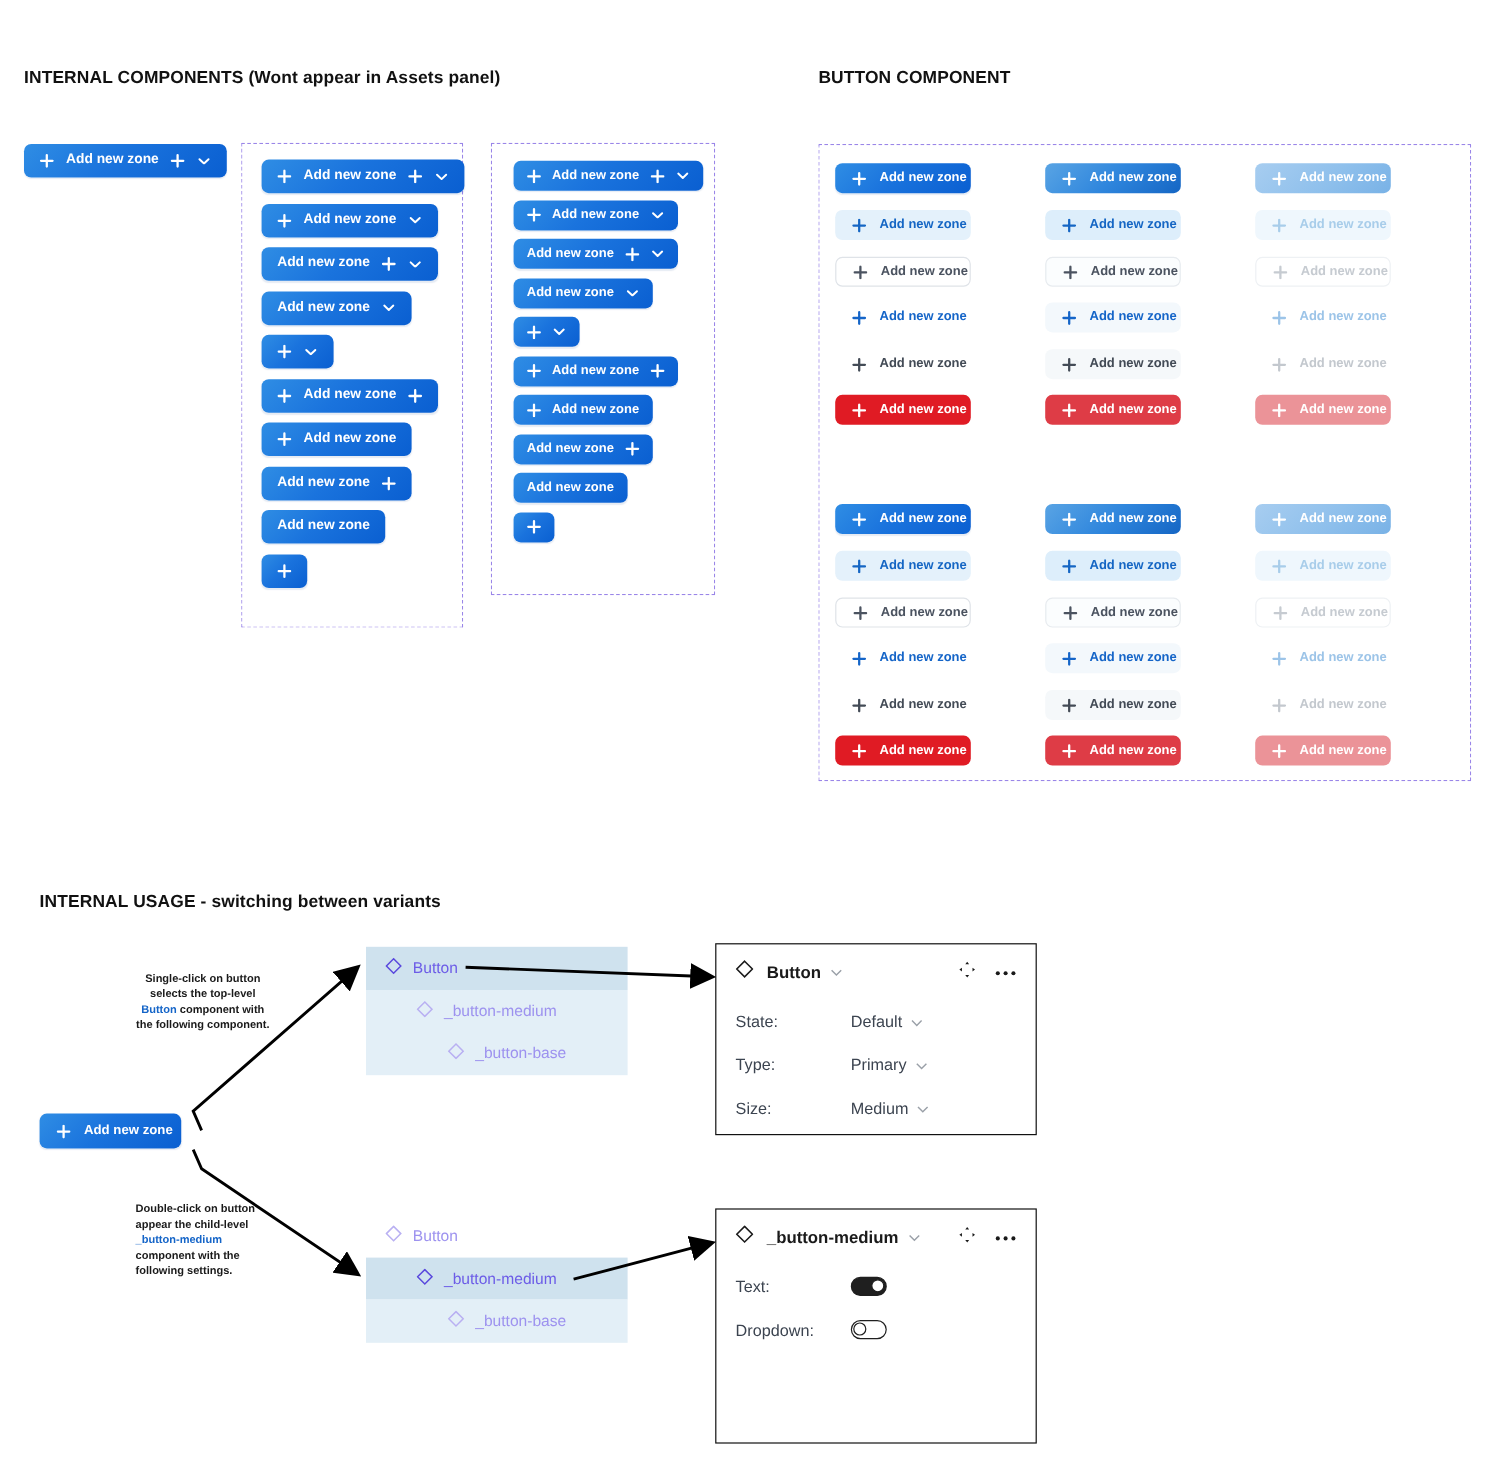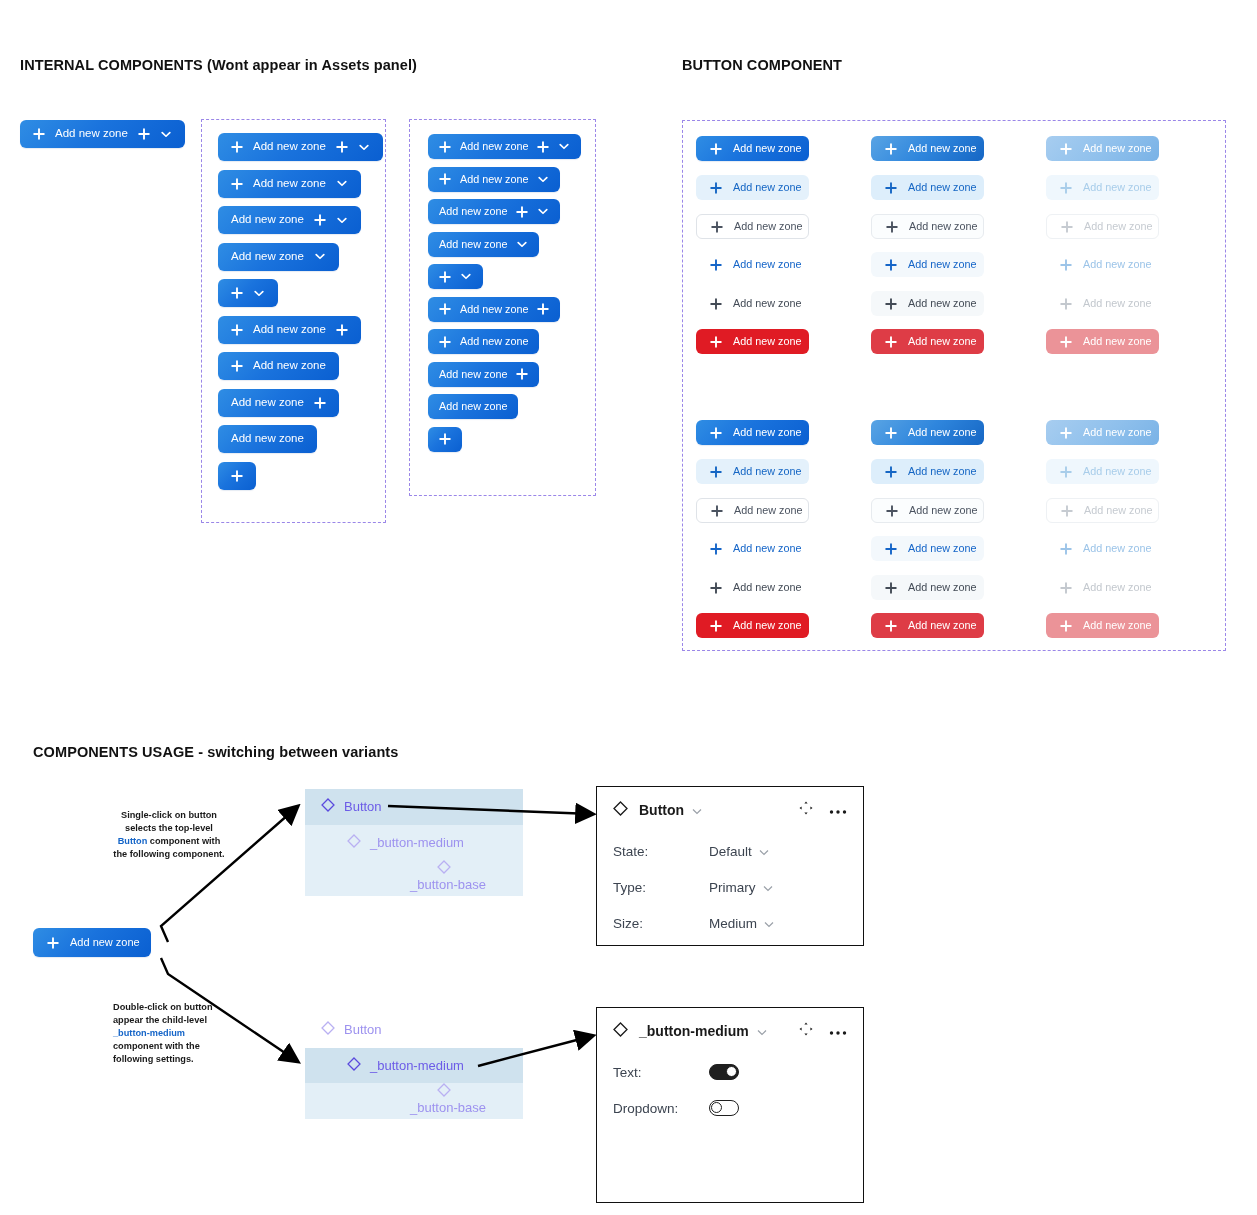--- a/index.html
+++ b/index.html
@@ -30,21 +30,21 @@
   }
 
   
   .btn {
     display: inline-flex;
     align-items: center;
     justify-content: center;
     border: none;
     border-radius: 6px;
     font-family: "Liberation Sans", sans-serif;
-    font-weight: normal;
+    font-weight: bold;
     font-size: 11.5px;
     line-height: 1;
     white-space: nowrap;
     cursor: pointer;
     padding: 0 12px;
     height: 27px;
     gap: 9px;
     position: relative;
   }
   .btn .lbl { display: inline-block; }
@@ -118,21 +118,21 @@
     color: #8b7ff0;
     font-family: "Liberation Sans", sans-serif;
   }
   .tree-row.sel-strong { background: #cfe2ee; }
   .tree-row.sel-light  { background: #e3eff7; }
   .tree-row.plain      { background: transparent; }
   .tree-row .dia { flex: none; margin-right: 9px; display: block; }
   .tree-row .tlabel { white-space: nowrap; }
   .tree-row.depth0 { padding-left: 16px; }
   .tree-row.depth1 { padding-left: 42px; }
-  .tree-row.depth2 { padding-left: 68px; flex-direction: column; }
+  .tree-row.depth2 { padding-left: 68px; }
 
   
   .panel {
     position: absolute;
     background: #ffffff;
     border: 1.6px solid #111111;
   }
   .panel-head {
     display: flex; align-items: center;
     padding: 0 16px;
@@ -188,21 +188,21 @@
   
   .arrows { position: absolute; left: 0; top: 0; width: 1257px; height: 1215px; pointer-events: none; }
 </style>
 </head>
 <body>
 
 <div class="canvas">
 
   <div class="section-title" style="left:20px; top:18px;">INTERNAL COMPONENTS (Wont appear in Assets panel)</div>
   <div class="section-title" style="left:682px; top:18px;">BUTTON COMPONENT</div>
-  <div class="section-title" style="left:33px; top:705px;">COMPONENTS USAGE - switching between variants</div>
+  <div class="section-title" style="left:33px; top:705px;">INTERNAL USAGE - switching between variants</div>
 
   <div id="standalone-slot" style="position:absolute; left:20px; top:81px;"><div class="btn primary" style="height: 28px; font-size: 11.5px; padding: 0px 13px; gap: 10px;">
         <span class="ic">
           <svg width="12" height="12" viewBox="0 0 12 12">
             <path d="M6 1.2 V10.8 M1.2 6 H10.8" stroke="#ffffff" stroke-width="1.9" stroke-linecap="round"></path>
           </svg>
         </span>
         <span class="lbl">Add new zone</span>
         <span class="ic">
           <svg width="12" height="12" viewBox="0 0 12 12">

